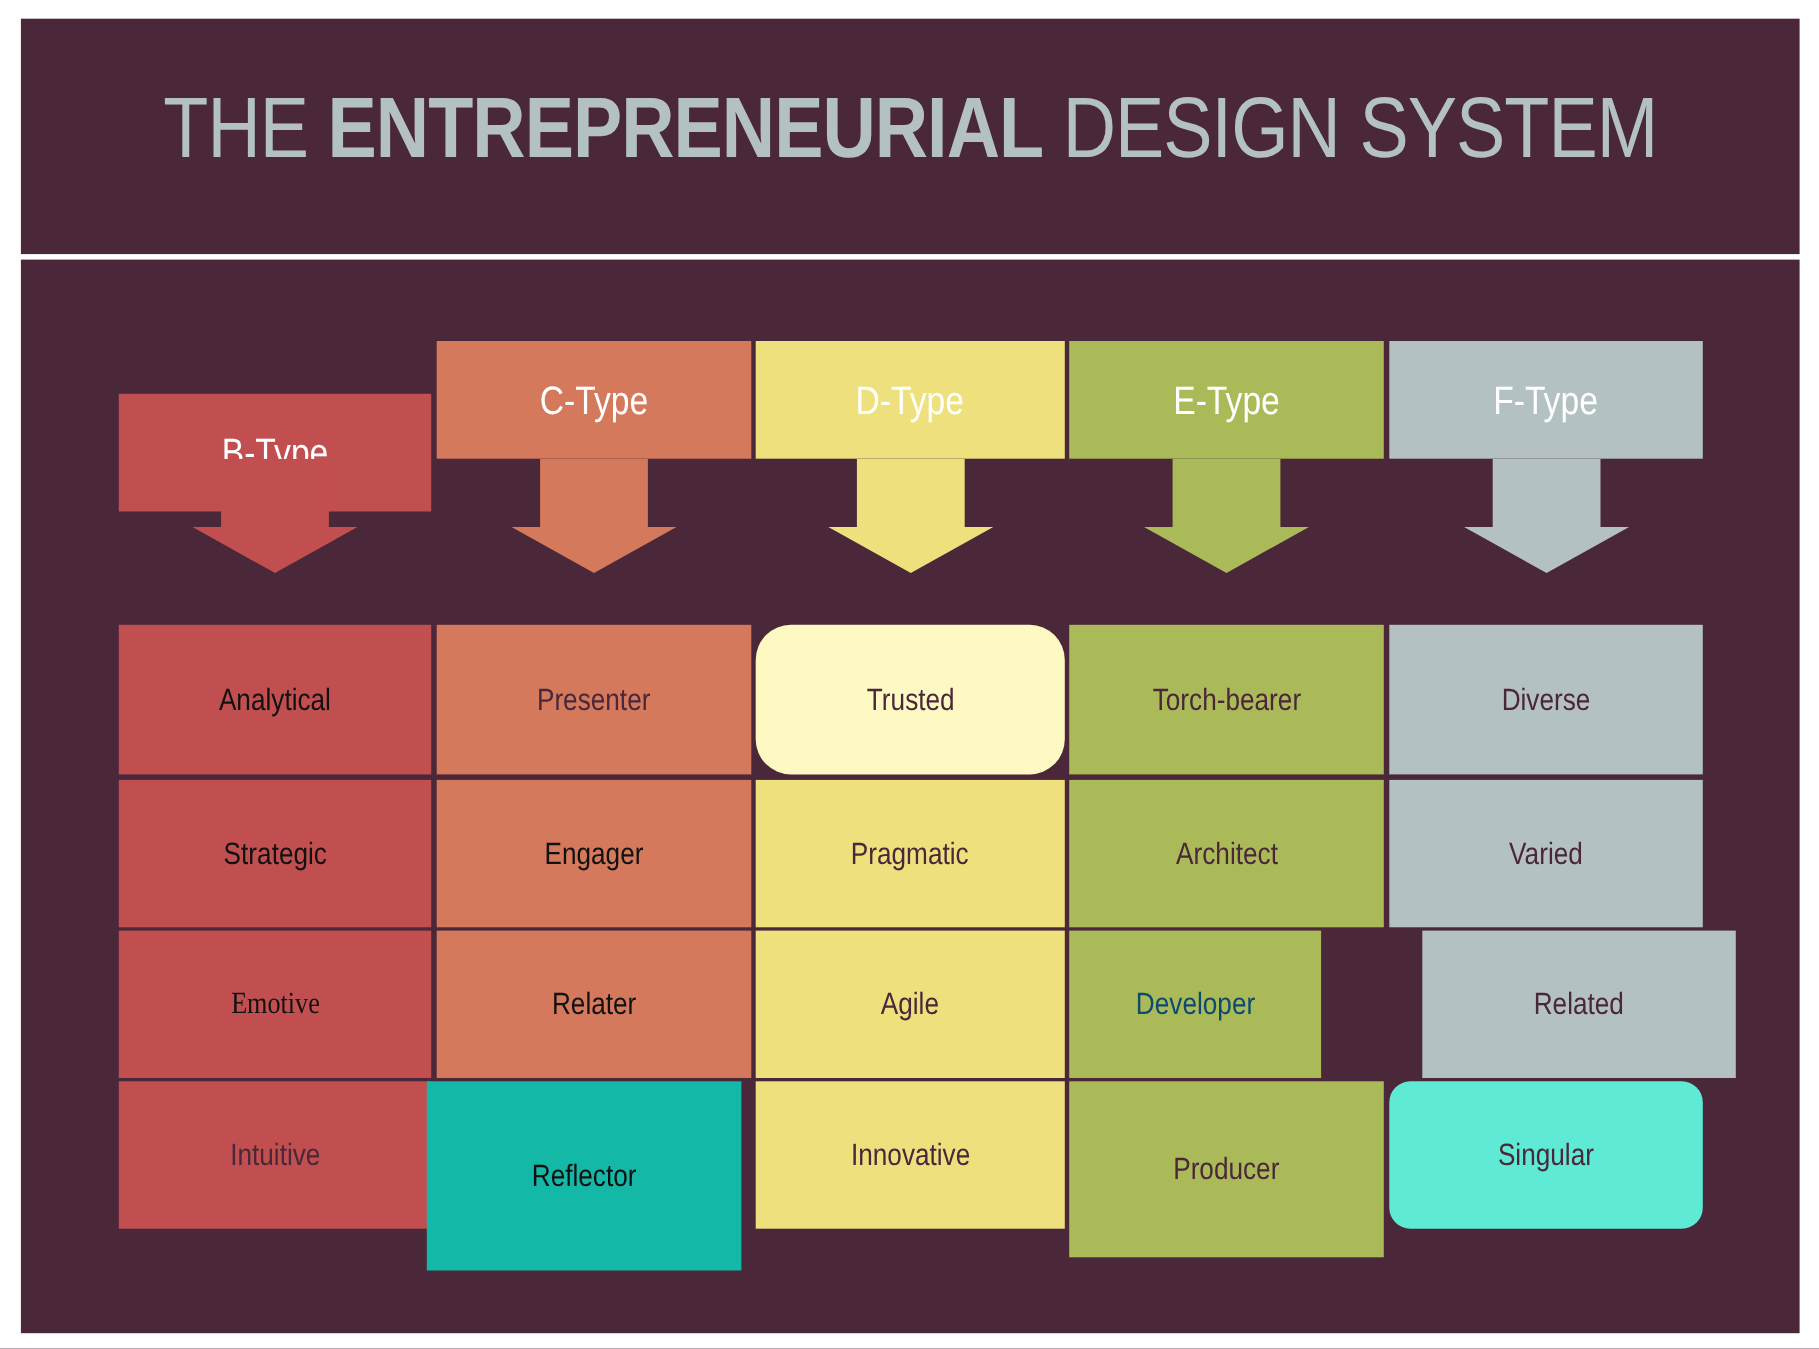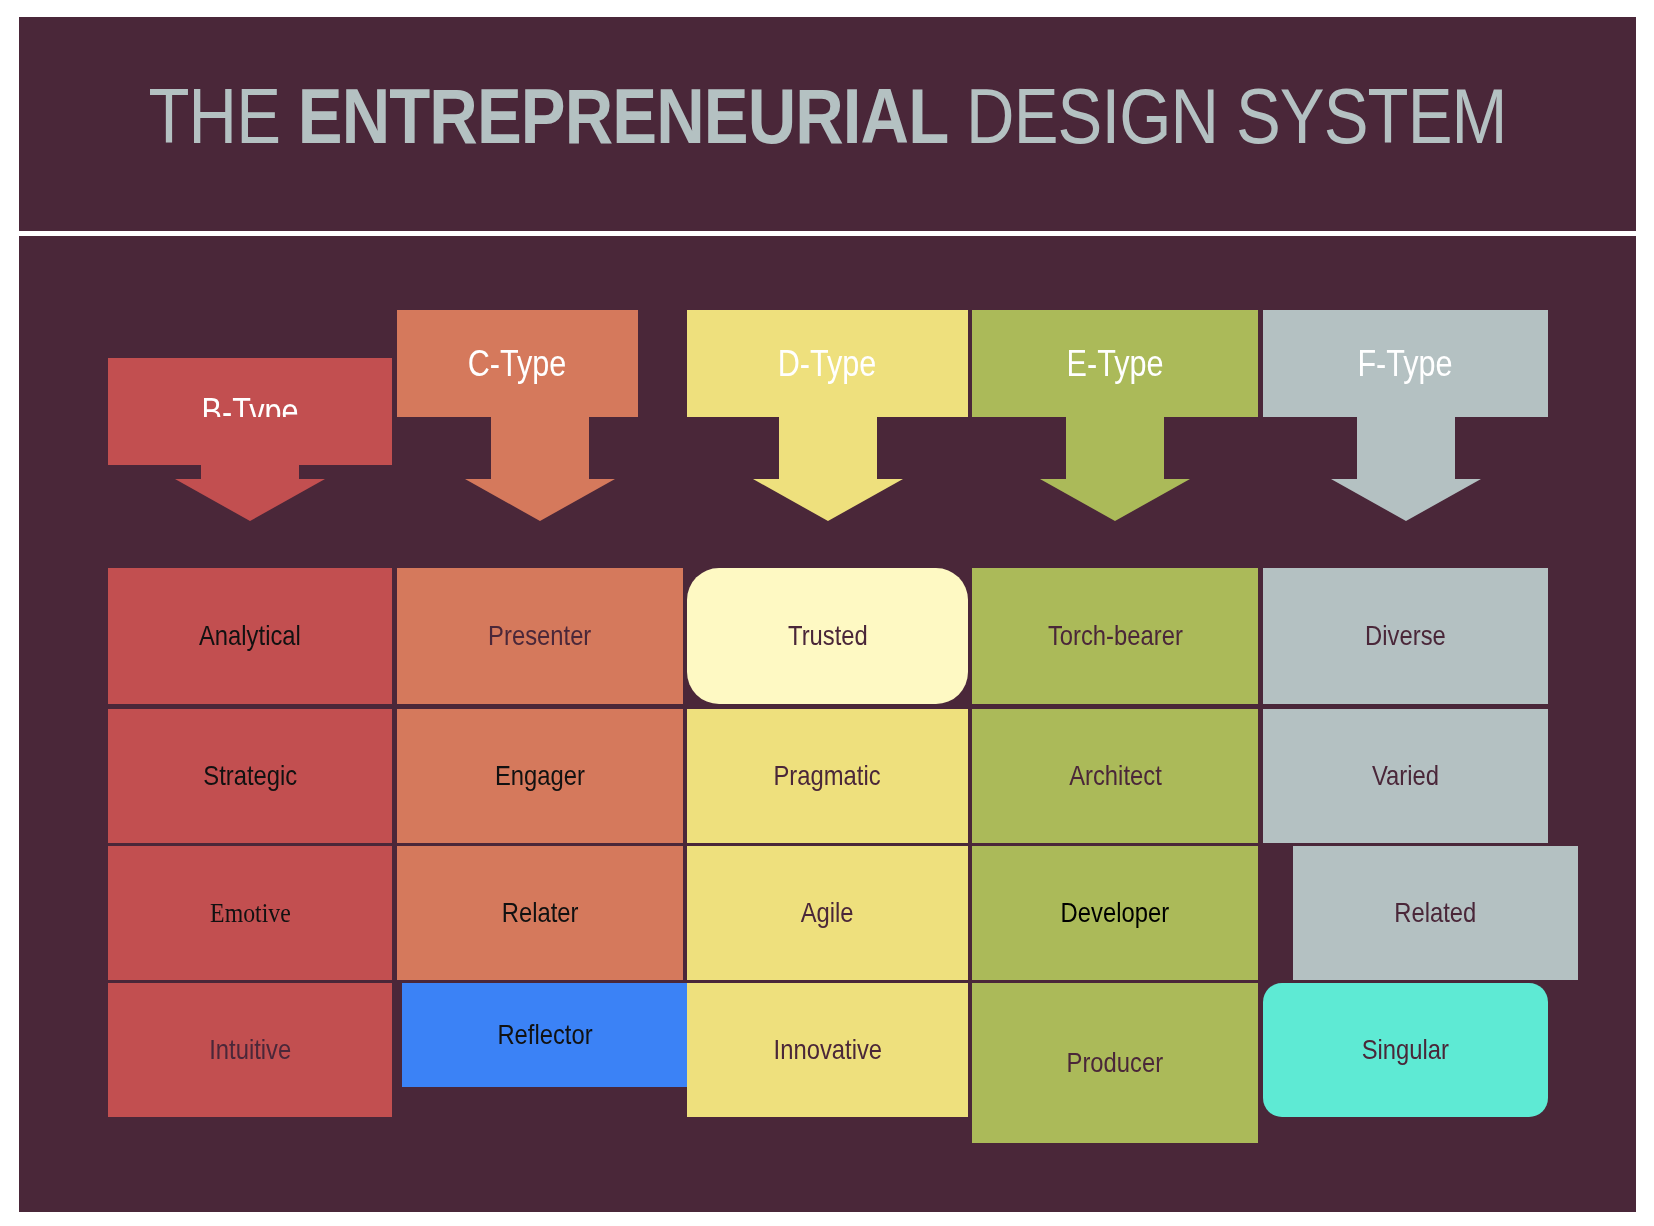--- a/index.html
+++ b/index.html
@@ -40,36 +40,36 @@
     </div>
     <div class="cell" style="left: 108px; width: 284px; top: 709px; height: 134px; background: rgb(194, 79, 80); color: rgb(17, 17, 17);">
       <span>Strategic</span>
     </div>
     <div class="cell" style="left: 108px; width: 284px; top: 846px; height: 134px; background: rgb(194, 79, 80); color: rgb(17, 17, 17); font-family: Liberation Serif, serif;">
       <span>Emotive</span>
     </div>
     <div class="cell" style="left: 108px; width: 284px; top: 983px; height: 134px; background: rgb(194, 79, 80); color: rgb(74, 39, 57);">
       <span>Intuitive</span>
     </div>
-    <div class="col-head" style="left: 397px; width: 241px; background: rgb(213, 121, 92); text-align: center;">
+    <div class="col-head" style="left: 397px; width: 286px; background: rgb(213, 121, 92); text-align: center;">
       <span>C-Type</span>
     </div>
     <svg class="arrow" width="160" height="106" style="left: 460px;">
       <path d="M31 0 H129 V62 H155 L80 104 L5 62 H31 Z" fill="#d5795c"></path>
     </svg>
     <div class="cell" style="left: 397px; width: 286px; top: 568px; height: 136px; background: rgb(213, 121, 92); color: rgb(74, 39, 57);">
       <span>Presenter</span>
     </div>
     <div class="cell" style="left: 397px; width: 286px; top: 709px; height: 134px; background: rgb(213, 121, 92); color: rgb(17, 17, 17);">
       <span>Engager</span>
     </div>
     <div class="cell" style="left: 397px; width: 286px; top: 846px; height: 134px; background: rgb(213, 121, 92); color: rgb(17, 17, 17);">
       <span>Relater</span>
     </div>
-    <div class="cell" style="left: 402px; width: 286px; top: 983px; height: 104px; background: #3b82f6; color: rgb(17, 17, 17);">
+    <div class="cell" style="left: 388px; width: 286px; top: 983px; height: 172px; background: #14b8a6; color: rgb(17, 17, 17);">
       <span>Reflector</span>
     </div>
     <div class="col-head" style="left: 687px; width: 281px; background: rgb(238, 224, 125);">
       <span>D-Type</span>
     </div>
     <svg class="arrow" width="160" height="106" style="left: 747.5px;">
       <path d="M31 0 H129 V62 H155 L80 104 L5 62 H31 Z" fill="#eee07d"></path>
     </svg>
     <div class="cell" style="left: 687px; width: 281px; top: 568px; height: 136px; background: #fef9c3; color: rgb(74, 39, 57); border-radius: 32px;">
       <span>Trusted</span>
@@ -88,21 +88,21 @@
     </div>
     <svg class="arrow" width="160" height="106" style="left: 1035px;">
       <path d="M31 0 H129 V62 H155 L80 104 L5 62 H31 Z" fill="#abba59"></path>
     </svg>
     <div class="cell" style="left: 972px; width: 286px; top: 568px; height: 136px; background: rgb(171, 186, 89); color: rgb(74, 39, 57);">
       <span>Torch-bearer</span>
     </div>
     <div class="cell" style="left: 972px; width: 286px; top: 709px; height: 134px; background: rgb(171, 186, 89); color: rgb(74, 39, 57);">
       <span>Architect</span>
     </div>
-    <div class="cell" style="left: 972px; width: 286px; top: 846px; height: 134px; background: rgb(171, 186, 89); color: #000000;">
+    <div class="cell" style="left: 972px; width: 229px; top: 846px; height: 134px; background: rgb(171, 186, 89); color: #0c4a6e;">
       <span>Developer</span>
     </div>
     <div class="cell" style="left: 972px; width: 286px; top: 983px; height: 160px; background: rgb(171, 186, 89); color: rgb(74, 39, 57); text-align: center;">
       <span>Producer</span>
     </div>
     <div class="col-head" style="left: 1263px; width: 285px; background: rgb(180, 193, 194);">
       <span>F-Type</span>
     </div>
     <svg class="arrow" width="160" height="106" style="left: 1325.5px;">
       <path d="M31 0 H129 V62 H155 L80 104 L5 62 H31 Z" fill="#b4c1c2"></path>

